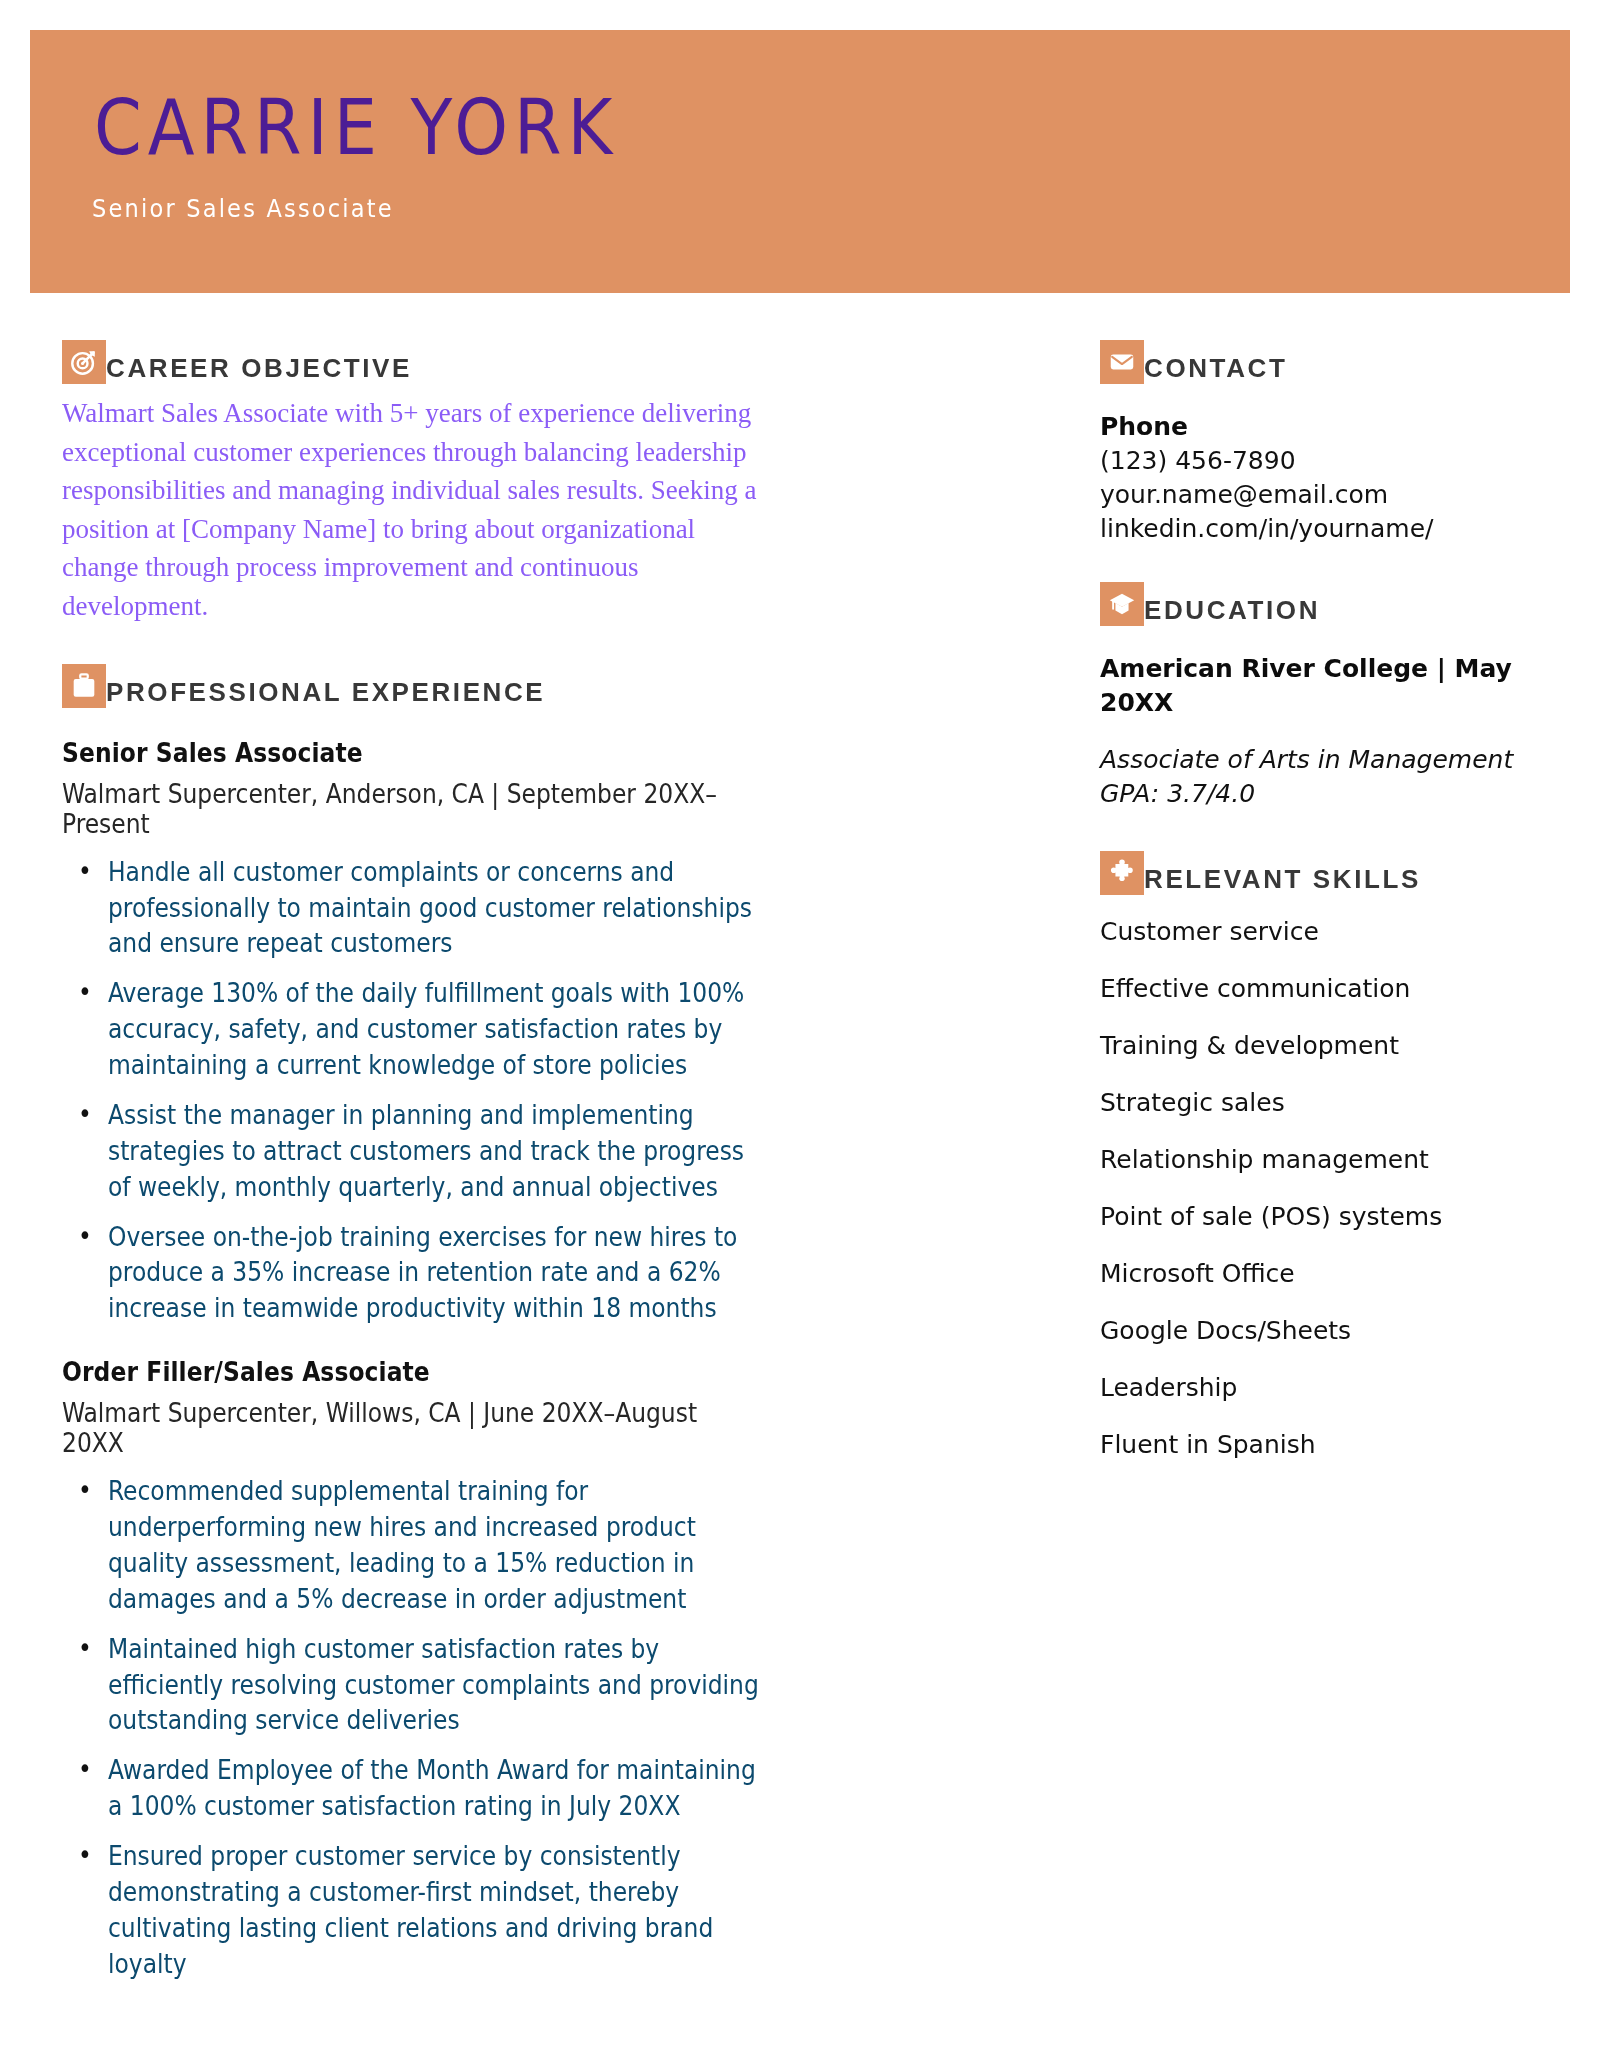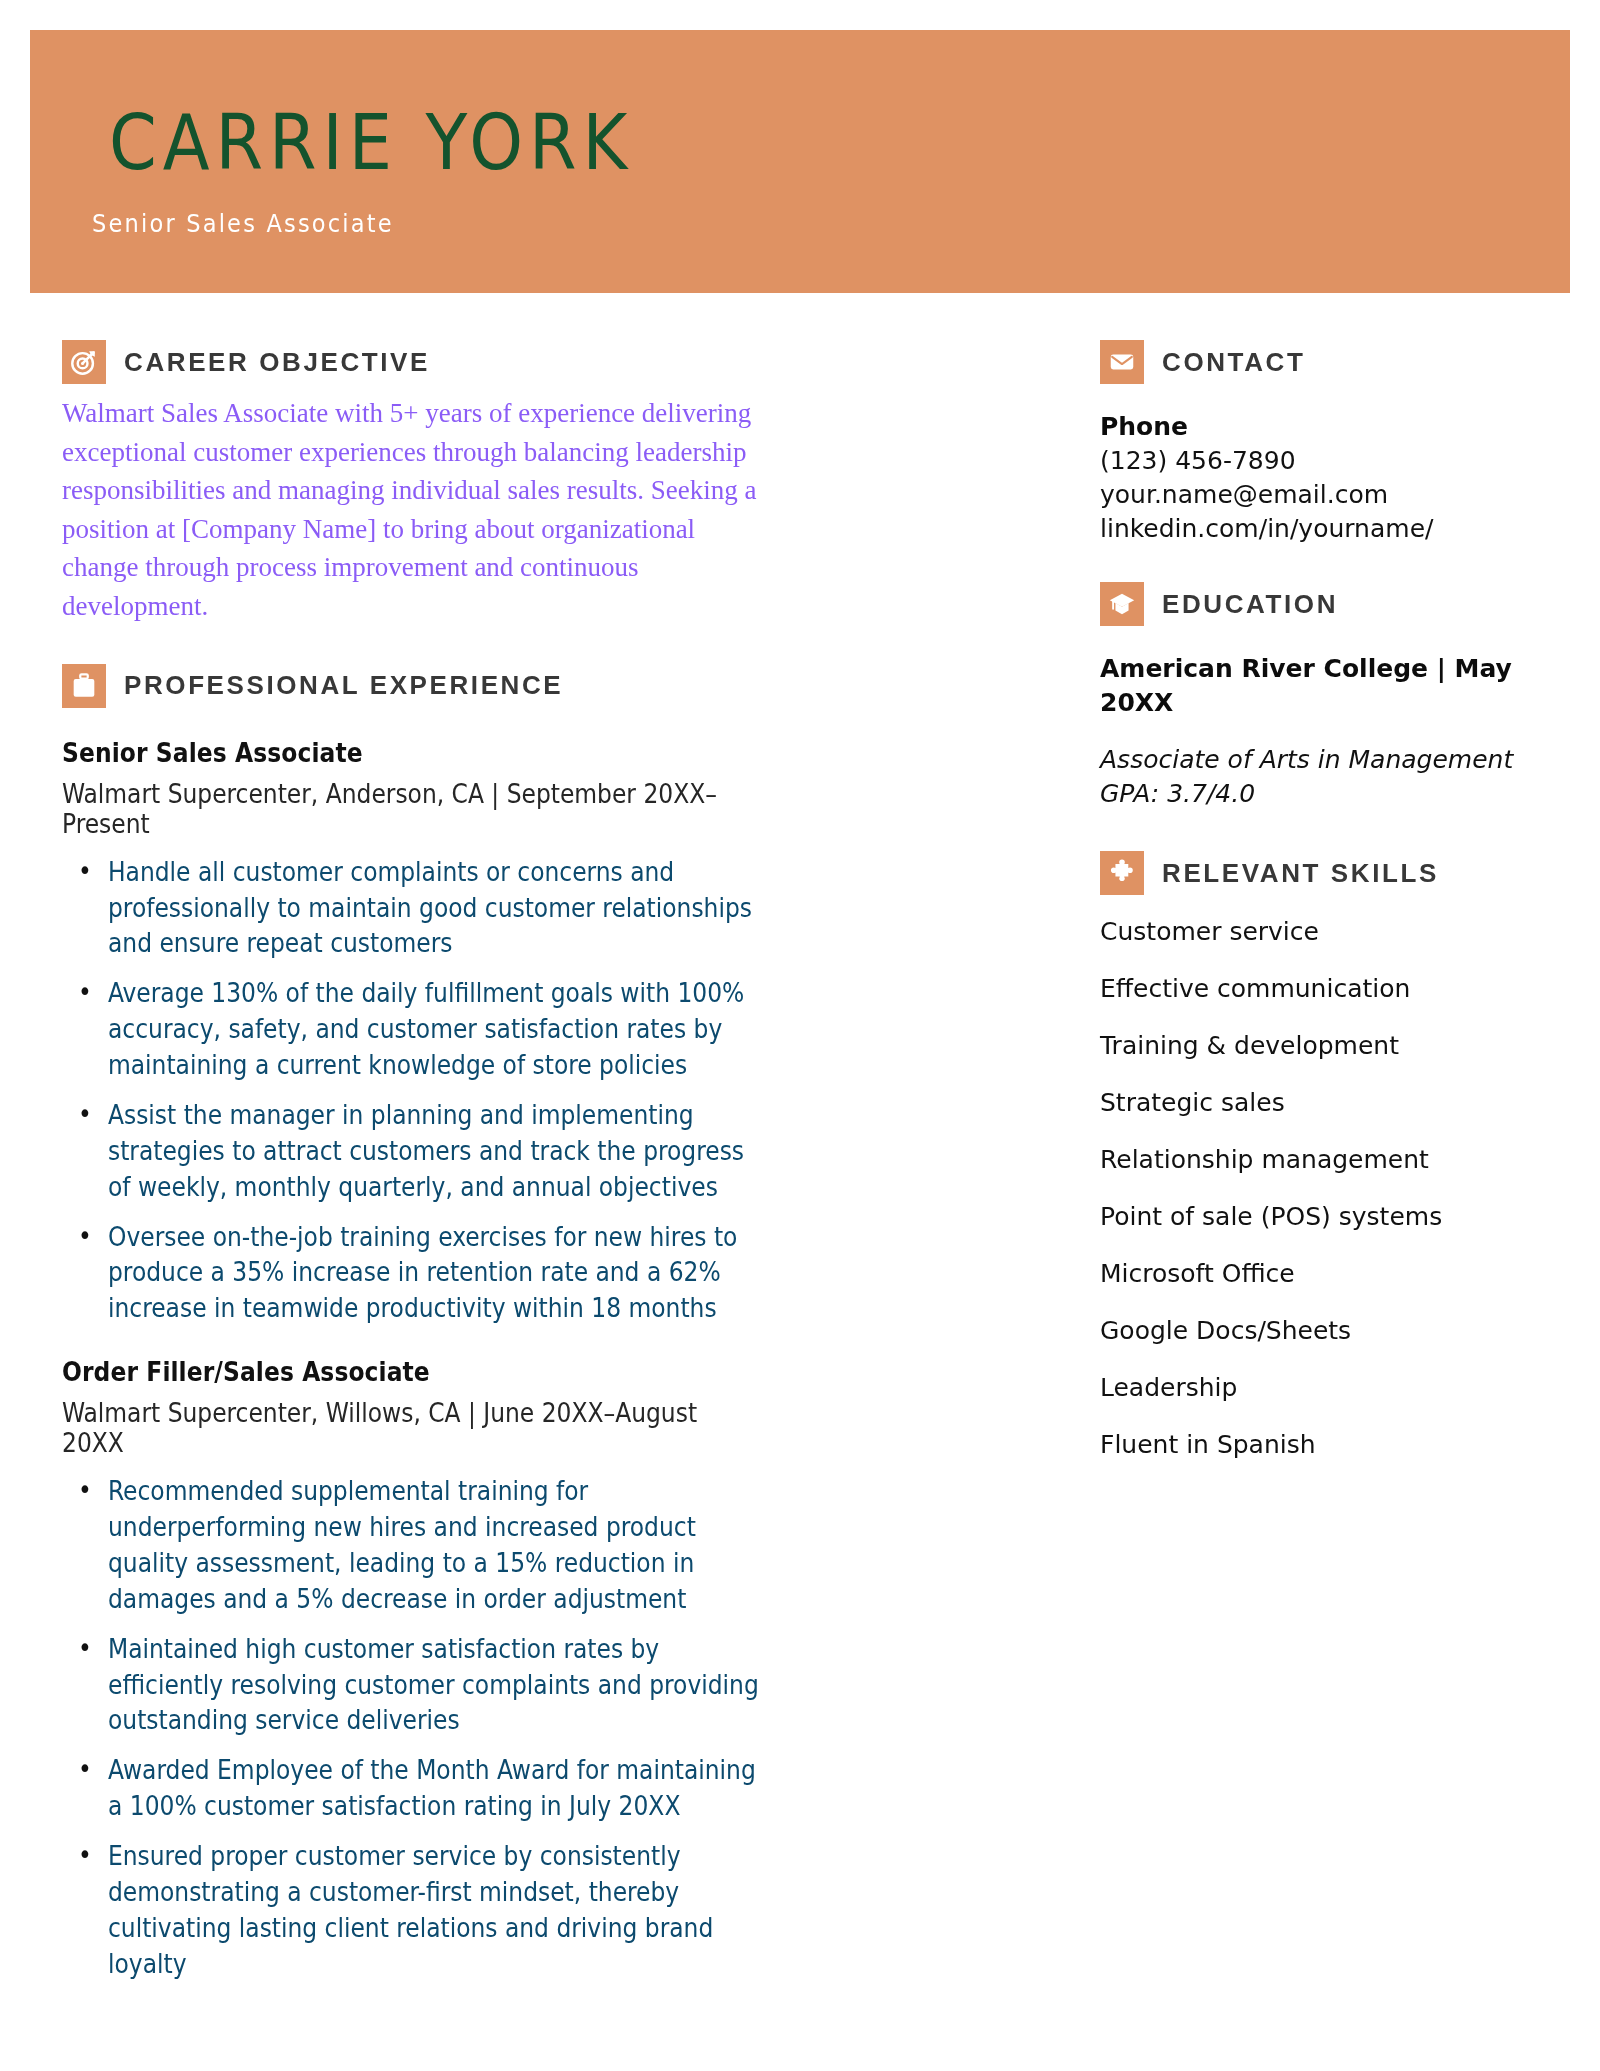--- a/index.html
+++ b/index.html
@@ -32,23 +32,23 @@
     height: 263px;
     background: #df9263;
     box-sizing: border-box;
     padding: 58px 0 0 62px;
   }
   .name {
     font-family: "Liberation Sans Narrow", "DejaVu Sans Condensed", "Liberation Sans", sans-serif;
     font-size: 76px;
     font-weight: 300;
     letter-spacing: 6px;
-    color: #14532d;
+    color: #4c1d95;
     line-height: 1.0;
-    margin: 17px;
+    margin: 2px;
     white-space: nowrap;
   }
   .job-title {
     font-family: "DejaVu Sans Condensed", "Liberation Sans Narrow", "Liberation Sans", sans-serif;
     font-size: 25px;
     font-weight: 400;
     letter-spacing: 2.2px;
     color: #ffffff;
     margin-top: 28px;
   }
@@ -63,22 +63,21 @@
   .col-right {
     position: absolute;
     left: 1100px;
     top: 340px;
     width: 420px;
   }
 
   
   .section-head {
     display: flex;
-    align-items: center;
-    gap: 18px;
+    align-items: flex-end;
   }
   .sec-icon {
     width: 44px;
     height: 44px;
     background: #df9263;
     flex: 0 0 44px;
     display: flex;
     align-items: center;
     justify-content: center;
   }

